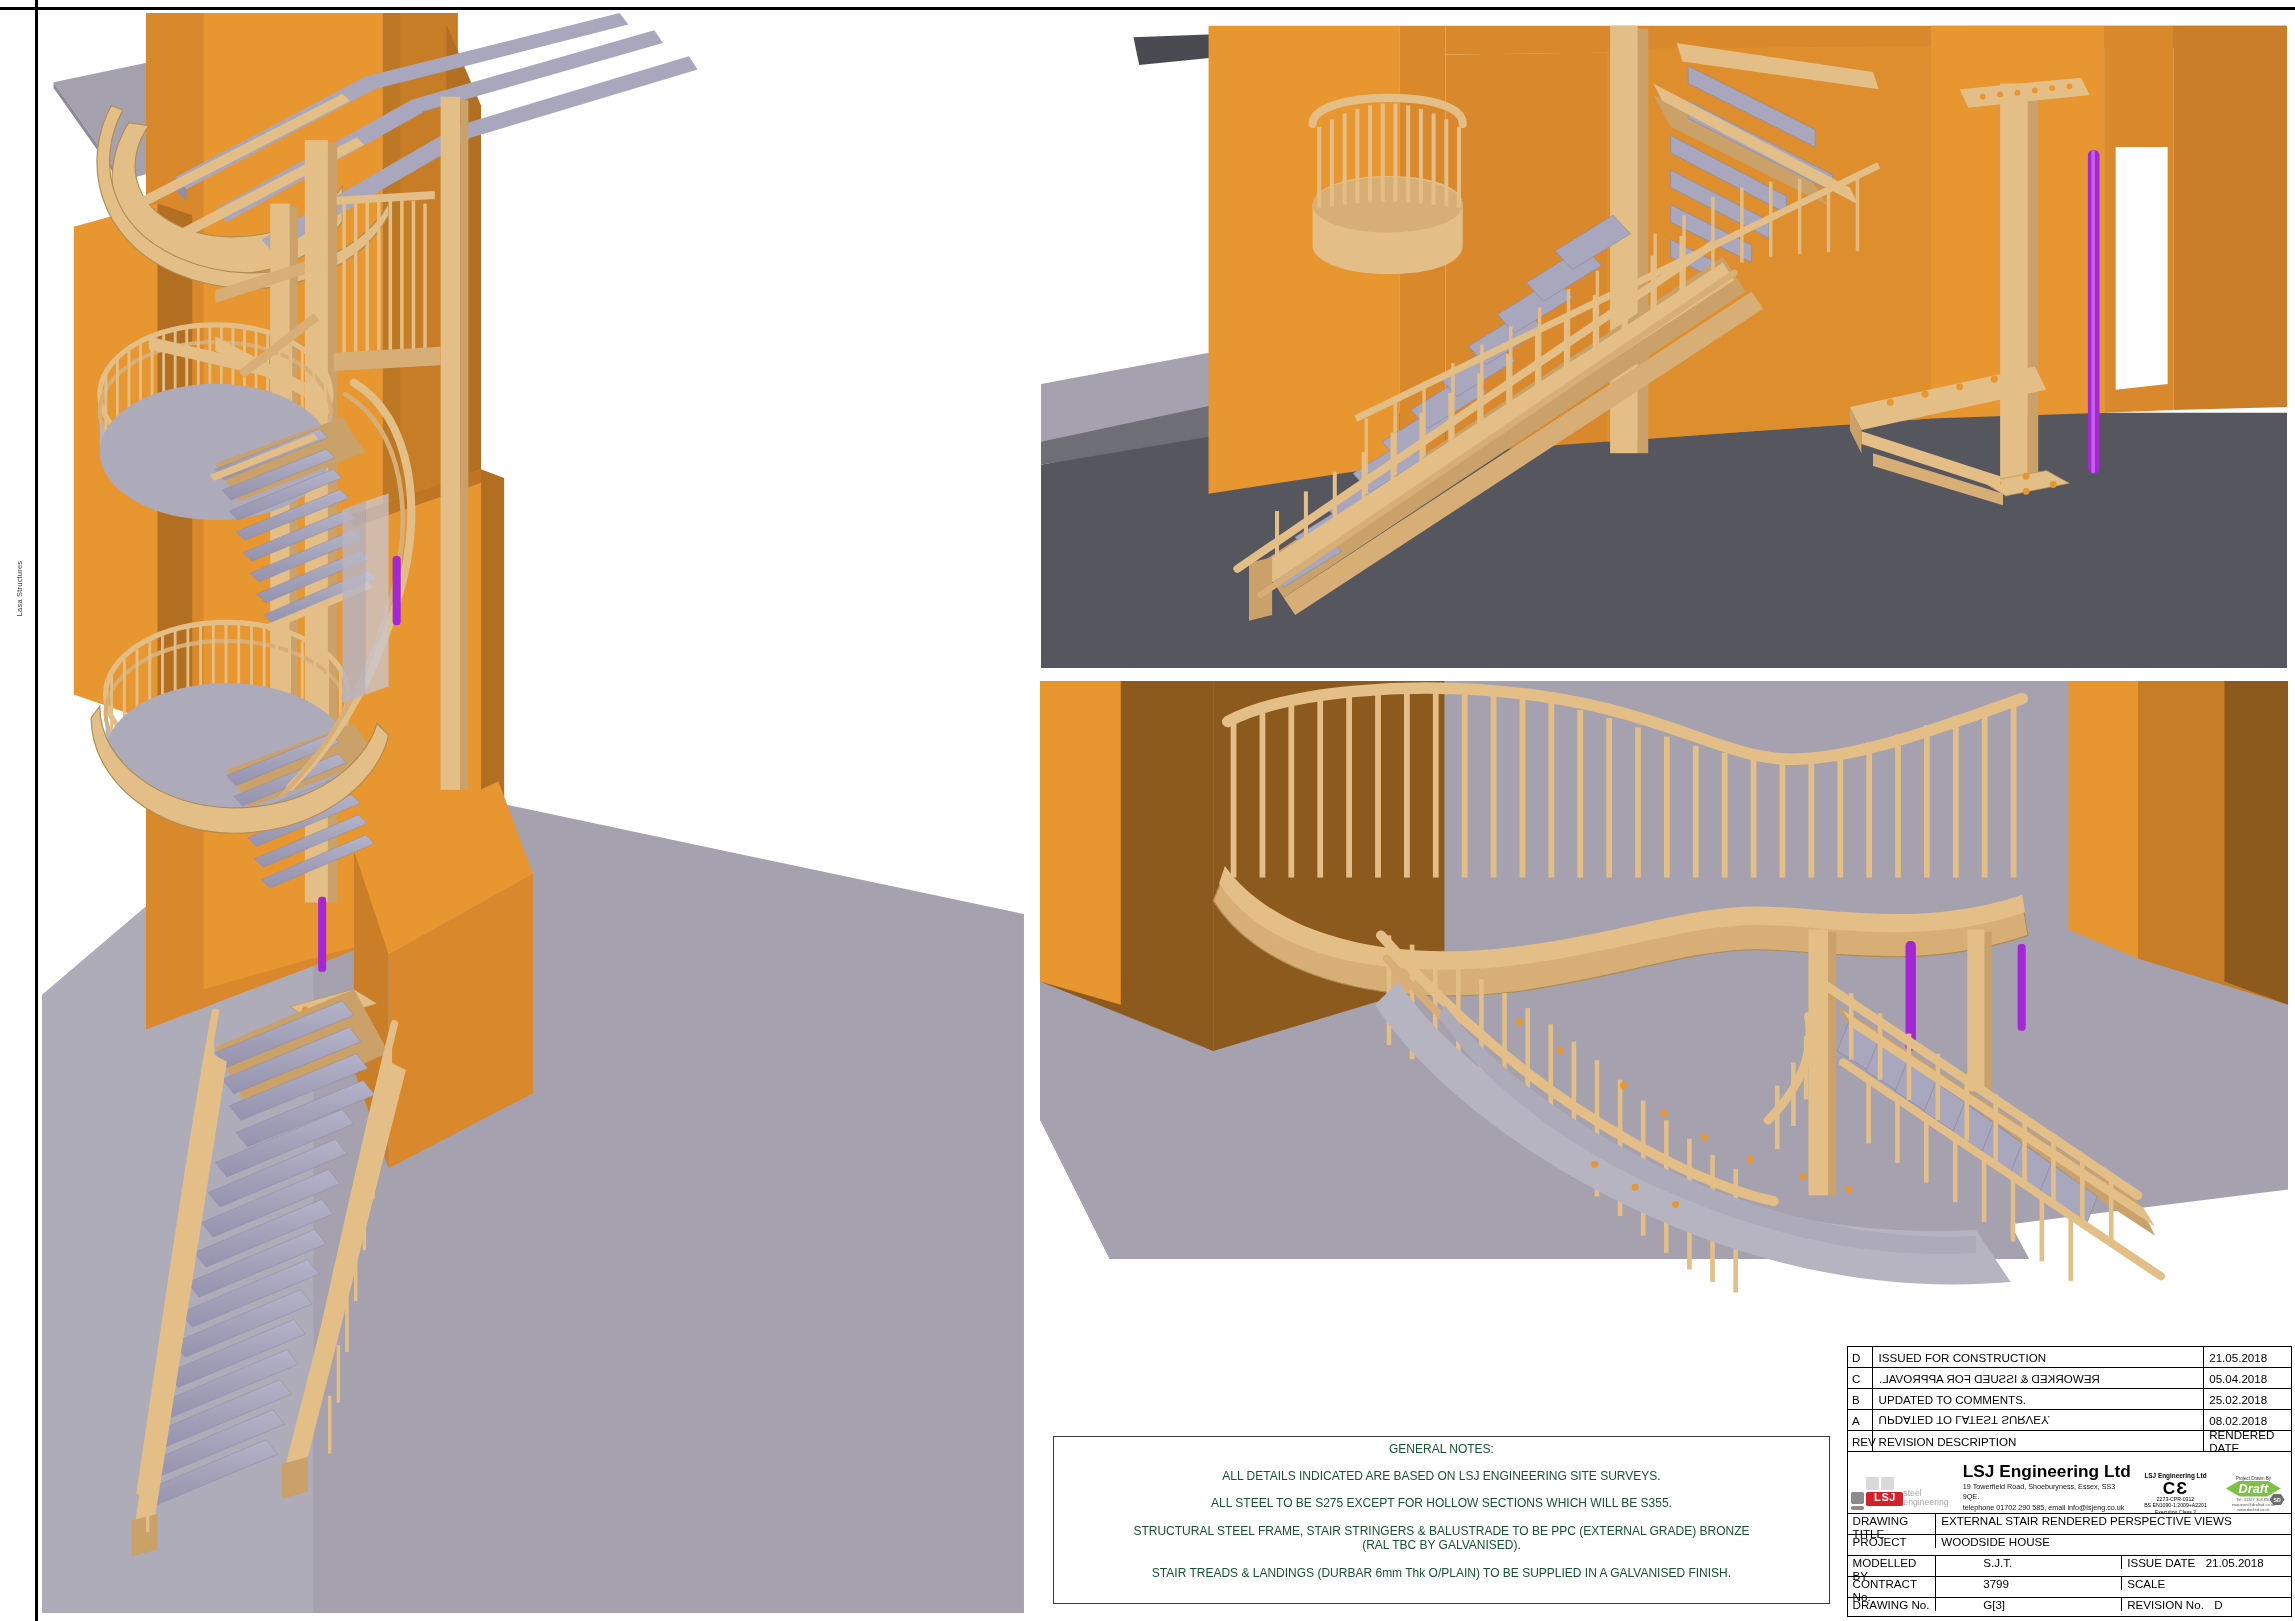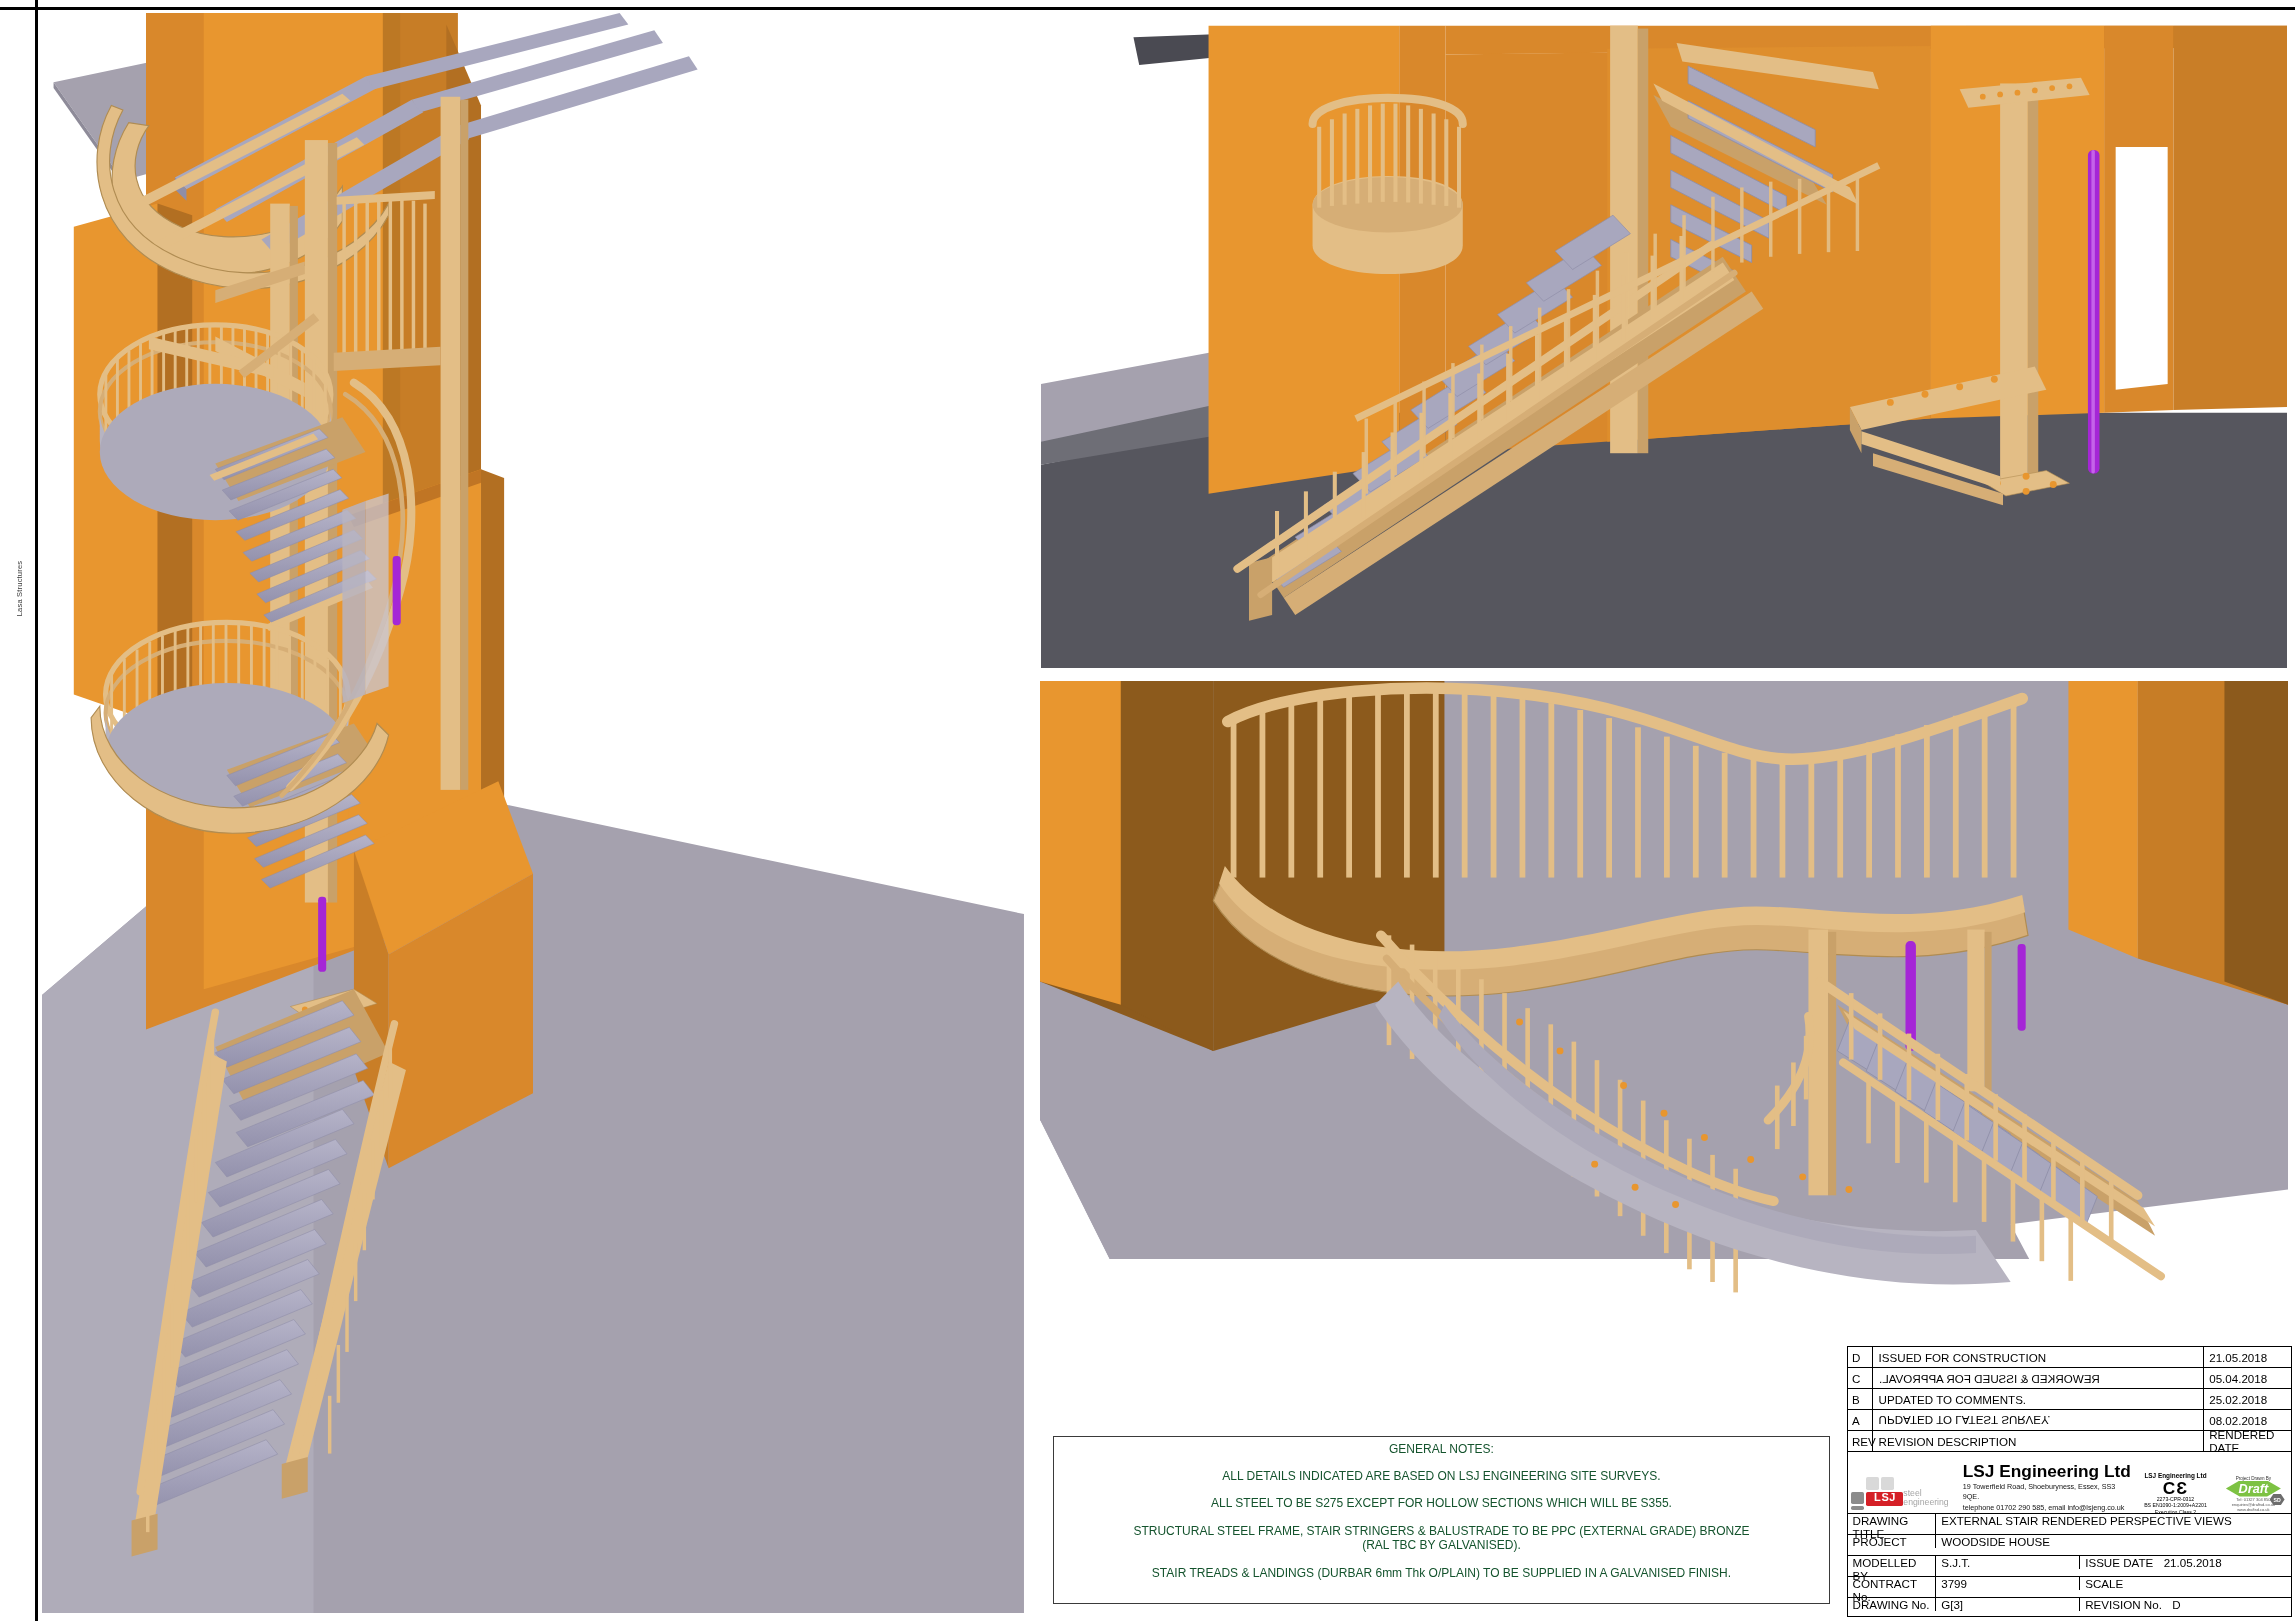--- a/index.html
+++ b/index.html
@@ -149,21 +149,21 @@
     border:1.2px solid #000; background:#fff;
   }
   #title-block .trow { display:flex; height:21px; border-bottom:0.6px solid #000;
                        align-items:flex-start; }
   #title-block .trow:last-child { border-bottom:none; }
   #title-block .lbl { width:88px; padding-left:4.6px; font-size:11.6px;
                       border-right:0.6px solid #000;
                       display:flex; align-items:center; }
   #title-block .val { flex:1; padding-left:5.2px; font-size:11.6px;
                       display:flex; align-items:center; }
-  #title-block .val.half { flex:0 0 144px; border-right:0.6px solid #000; }
+  #title-block .val.half { flex:0 0 144px; border-right:0.6px solid #000;margin-left:42px; }
   #title-block .val.rest { flex:1; }
   #title-block .val .sp { display:inline-block; width:10.4px; }
 </style>
 </head>
 <body>
 
 <div id="sheet">
 
   <div class="frame-line" id="frame-left"></div>
   <div class="frame-line" id="frame-top"></div>

